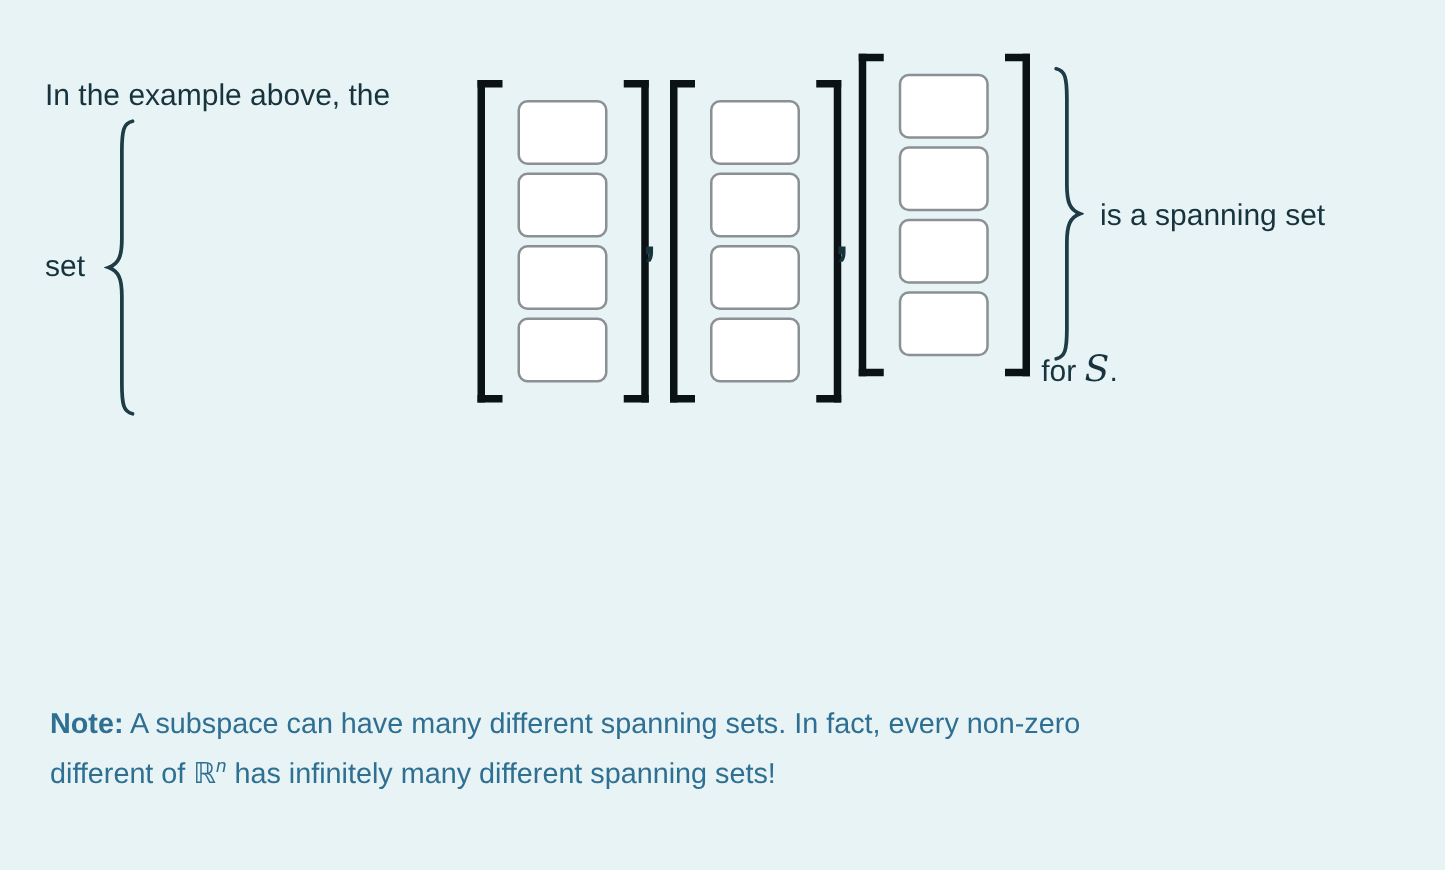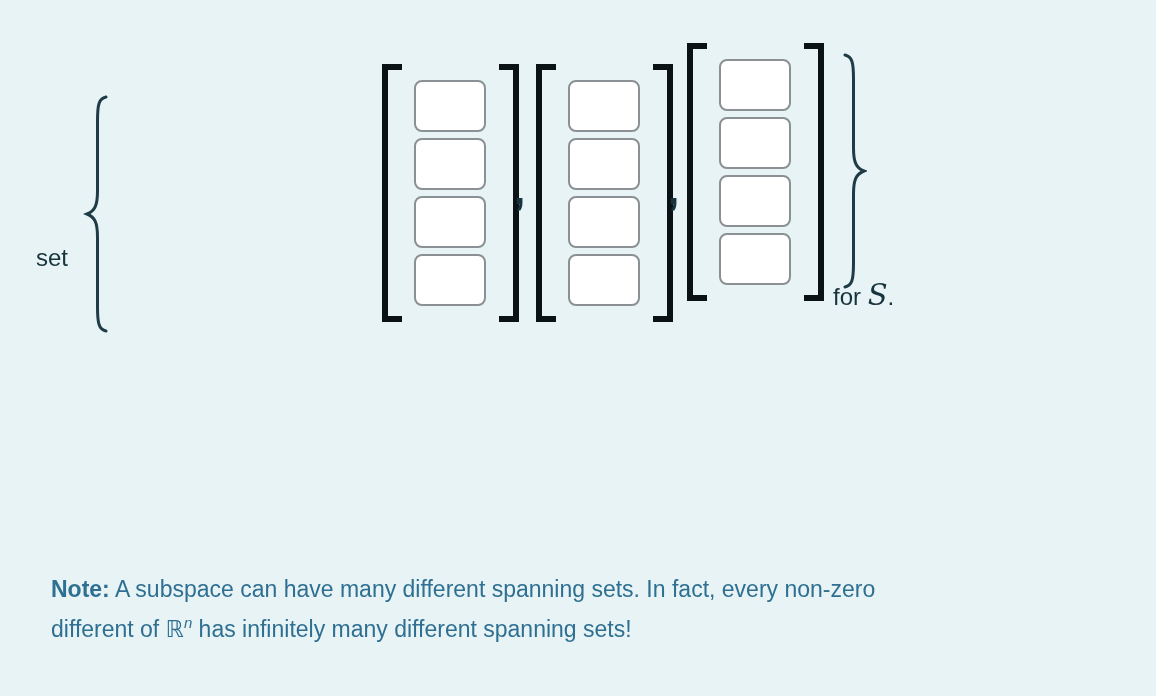--- a/index.html
+++ b/index.html
@@ -62,39 +62,40 @@
   }
   .math-s {
     font-family: "DejaVu Serif", serif;
     font-style: italic;
     font-size: 29px;
   }
   .note {
     position: absolute;
     left: 36px;
     top: 554px;
-    margin: 15px;
+    margin: 4px;
     color: #2e6f92;
     font-size: 23px;
     line-height: 40px;
   }
   .note-label { font-weight: bold; }
   .bb { font-family: "DejaVu Sans", sans-serif; }
   .sup-n {
     font-style: italic;
     font-size: 15px;
     line-height: 0;
   }
 </style>
 </head>
 <body>
 
 <div class="stage">
 
-  <div class="txt" style="left:36px; top:199px;margin-top:44px;">set</div>
+  <div class="txt" style="left:36px; top:62px;">In the example above, the</div>
+  <div class="txt" style="left:36px; top:199px;">set</div>
 
   <svg class="brace" style="left:83px; top:95px;" width="26" height="238" viewBox="0 0 26 238">
     <path d="M 23 2 C 16 3.5 14.5 9 14.5 26 L 14.5 96 C 14.5 110 12 116 4 119 C 12 122 14.5 128 14.5 142 L 14.5 212 C 14.5 229 16 234.5 23 236" fill="none" stroke="#1e3c46" stroke-width="3" stroke-linecap="round"></path>
   </svg>
 
   <div class="vector" style="left:382px; top:64px;">
     <div class="bk bk-l"></div>
     <div class="boxes">
         <input type="text" class="entry" style="">
         <input type="text" class="entry" style="">
@@ -127,18 +128,19 @@
         <input type="text" class="entry" style="">
         <input type="text" class="entry" style="">
       </div>
     <div class="bk bk-r"></div>
   </div>
 
   <svg class="brace" style="left:843px; top:53px;" width="24" height="236" viewBox="0 0 24 236">
     <path d="M 2 2 C 9 3.5 10.5 9 10.5 26 L 10.5 95 C 10.5 109 13 115 21 118 C 13 121 10.5 127 10.5 141 L 10.5 210 C 10.5 227 9 232.5 2 234" fill="none" stroke="#1e3c46" stroke-width="3" stroke-linecap="round"></path>
   </svg>
 
+  <div class="txt" style="left:880px; top:158px;">is a spanning set</div>
 
   <div class="txt" style="left:833px; top:280px;"><span>for </span><span class="math-s">S</span><span>.</span></div>
 
   <p class="note"><span class="note-label">Note:</span><span> A subspace can have many different spanning sets. In fact, every non-zero</span><br><span>different of </span><span class="bb">ℝ</span><sup class="sup-n">n</sup><span> has infinitely many different spanning sets!</span></p>
 
 </div>
 
 </body></html>

